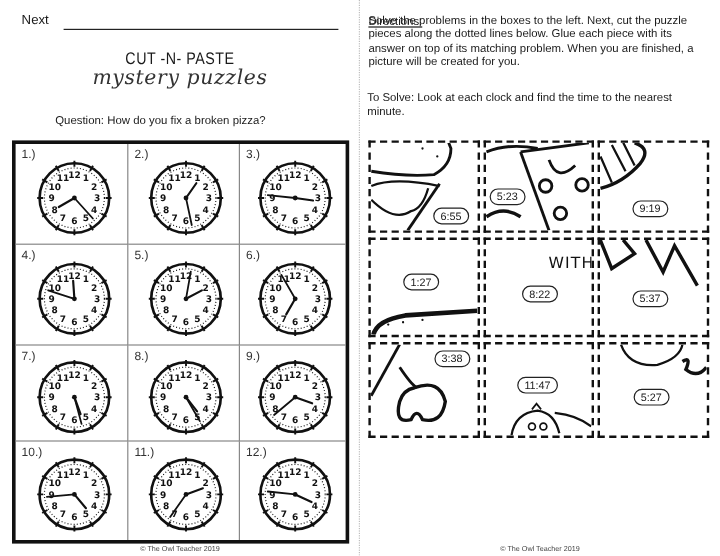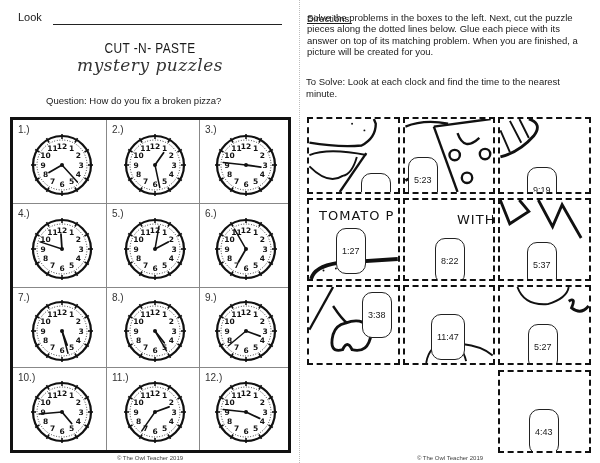--- a/index.html
+++ b/index.html
@@ -25,30 +25,30 @@
   .footer.left { left: 0; }
   .footer.right { left: 300px; }
 
   
   .dir-title { position: absolute; left: 307px; top: 13px; font-size: 9.5px; text-decoration: underline; }
   .dir-body { position: absolute; left: 307px; top: 12px; width: 285px; font-size: 9.5px; line-height: 11.3px; }
   .solve-text { position: absolute; left: 306px; top: 76px; width: 285px; font-size: 9.5px; line-height: 12px; }
 
   .puzzle-grid { position: absolute; left: 305px; top: 116px; width: 287px; height: 338px; }
   .piece { position: absolute; border: 2px dashed #111; overflow: hidden; background: #fff; }
-  .answer-pill { position: absolute; border: 1px solid #222; border-radius: 10px; padding: 17px 5px; font-size: 9px; background: #fff; white-space: nowrap; }
+  .answer-pill { position: absolute; border: 1px solid #222; border-radius: 10px; padding: 1px 5px; font-size: 9px; background: #fff; white-space: nowrap; }
   .piece-art { position: absolute; left: 0; top: 0; width: 100%; height: 100%; }
   .hand-text { position: absolute; font-family: "DejaVu Sans", sans-serif; font-size: 13px; letter-spacing: 1px; color: #111; white-space: nowrap; }
 </style>
 </head>
 <body>
 
 <div class="page-divider"></div>
 
-<div class="name-label">Look</div>
+<div class="name-label">Next</div>
 <div class="name-line"></div>
 <div class="title-1">CUT -N- PASTE</div>
 <div class="title-2">mystery puzzles</div>
 <div class="question">Question: How do you fix a broken pizza?</div>
 
 <div class="clock-grid">
   <div class="clock-cell r1 c1">
       <span class="clock-num">1.)</span>
       <svg class="clock-svg" viewBox="0 0 64 64">
         <circle cx="32" cy="32" r="29" fill="#fff" stroke="#111" stroke-width="2.2"></circle>
@@ -498,21 +498,20 @@
     <span class="answer-pill" style="left:27px;top:48px;">9:19</span>
   </div>
 
   <div class="piece" style="left:2px;top:82px;width:93px;height:83px;">
     <svg class="piece-art" viewBox="0 0 93 83">
       <path d="M2 83 Q5 70 30 66 L93 62" fill="none" stroke="#111" stroke-width="4"></path>
       <circle cx="15" cy="74" r="1" fill="#111"></circle>
         <circle cx="28" cy="72" r="1" fill="#111"></circle>
         <circle cx="45" cy="70" r="1" fill="#111"></circle>
     </svg>
-    <span class="hand-text" style="left:10px;top:8px;">TOMATO P</span>
     <span class="answer-pill" style="left:27px;top:28px;">1:27</span>
   </div>
   <div class="piece" style="left:98px;top:82px;width:92px;height:83px;">
     <span class="hand-text" style="left:52px;top:12px;">WITH</span>
     <span class="answer-pill" style="left:30px;top:38px;">8:22</span>
   </div>
   <div class="piece" style="left:193px;top:82px;width:93px;height:83px;">
     <svg class="piece-art" viewBox="0 0 93 83">
       <path d="M0 0 L10 25 L30 12 L20 0" fill="none" stroke="#111" stroke-width="3"></path>
       <path d="M40 0 L55 28 L65 5 L85 40" fill="none" stroke="#111" stroke-width="3"></path>
@@ -539,18 +538,15 @@
     <span class="answer-pill" style="left:26px;top:27px;">11:47</span>
   </div>
   <div class="piece" style="left:193px;top:169px;width:93px;height:80px;">
     <svg class="piece-art" viewBox="0 0 93 80">
       <path d="M18 0 Q25 20 50 18 Q70 12 72 0" fill="none" stroke="#111" stroke-width="2"></path>
       <path d="M72 15 Q80 10 75 22 Q85 30 93 20" fill="none" stroke="#111" stroke-width="3"></path>
     </svg>
     <span class="answer-pill" style="left:28px;top:37px;">5:27</span>
   </div>
 
-  <div class="piece" style="left:193px;top:254px;width:93px;height:83px;">
-    <span class="answer-pill" style="left:29px;top:37px;">4:43</span>
-  </div>
 </div>
 
 <div class="footer right">© The Owl Teacher 2019</div>
 
 </body></html>

